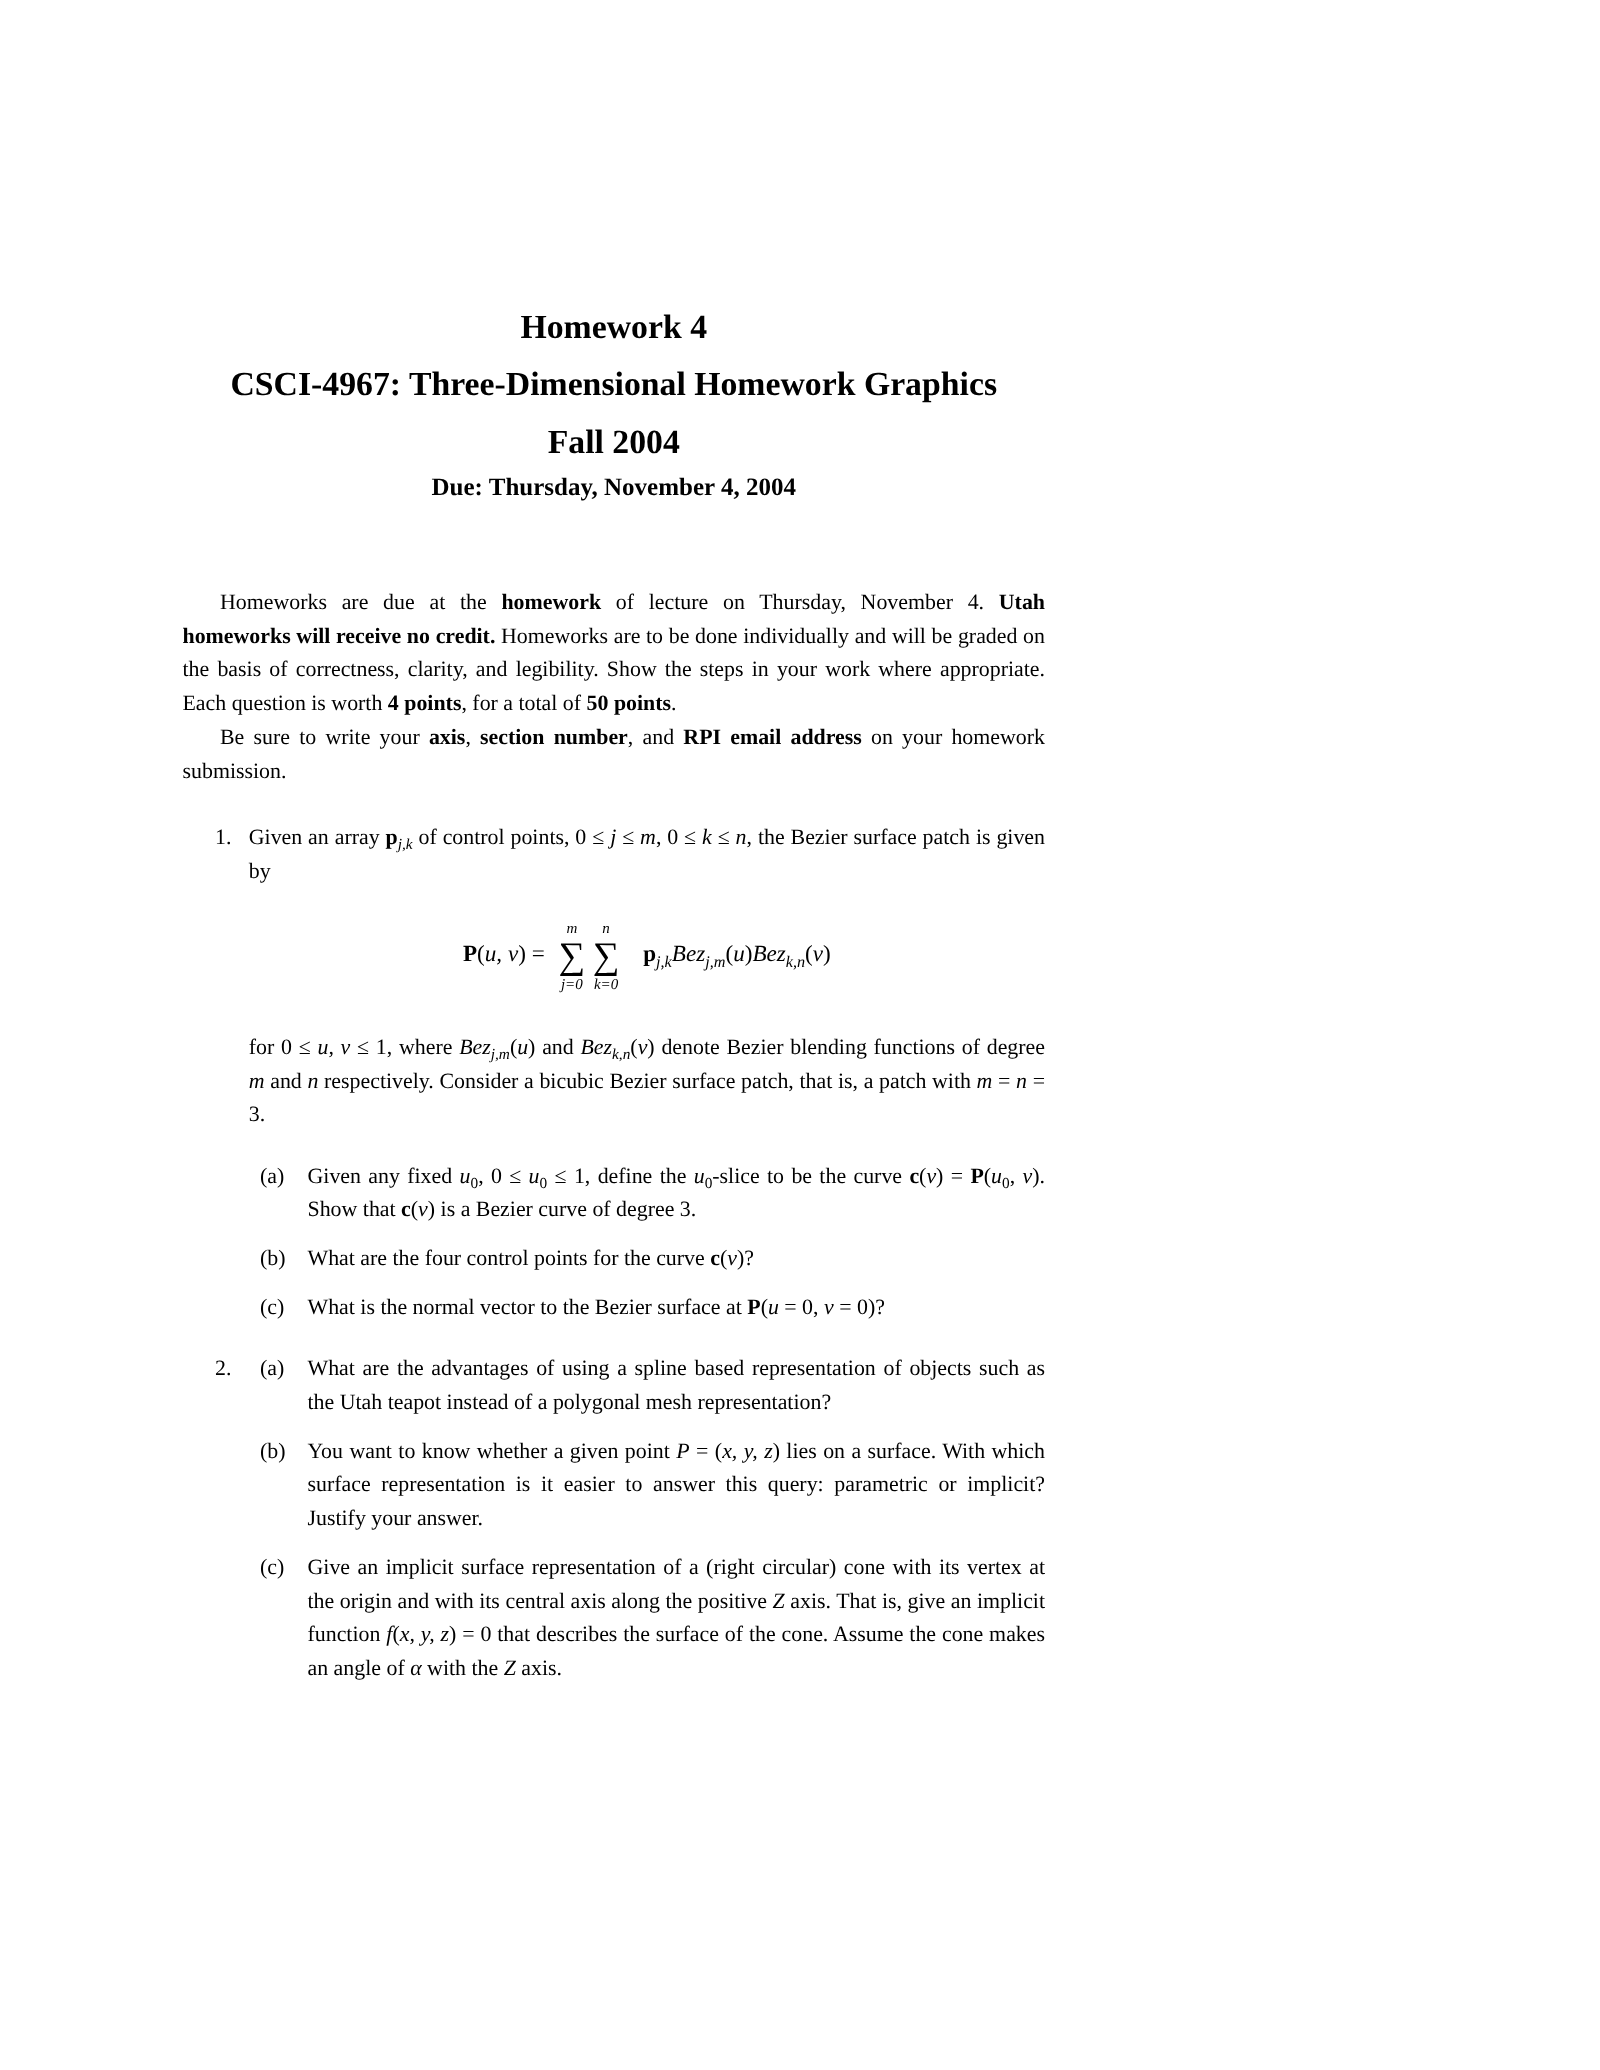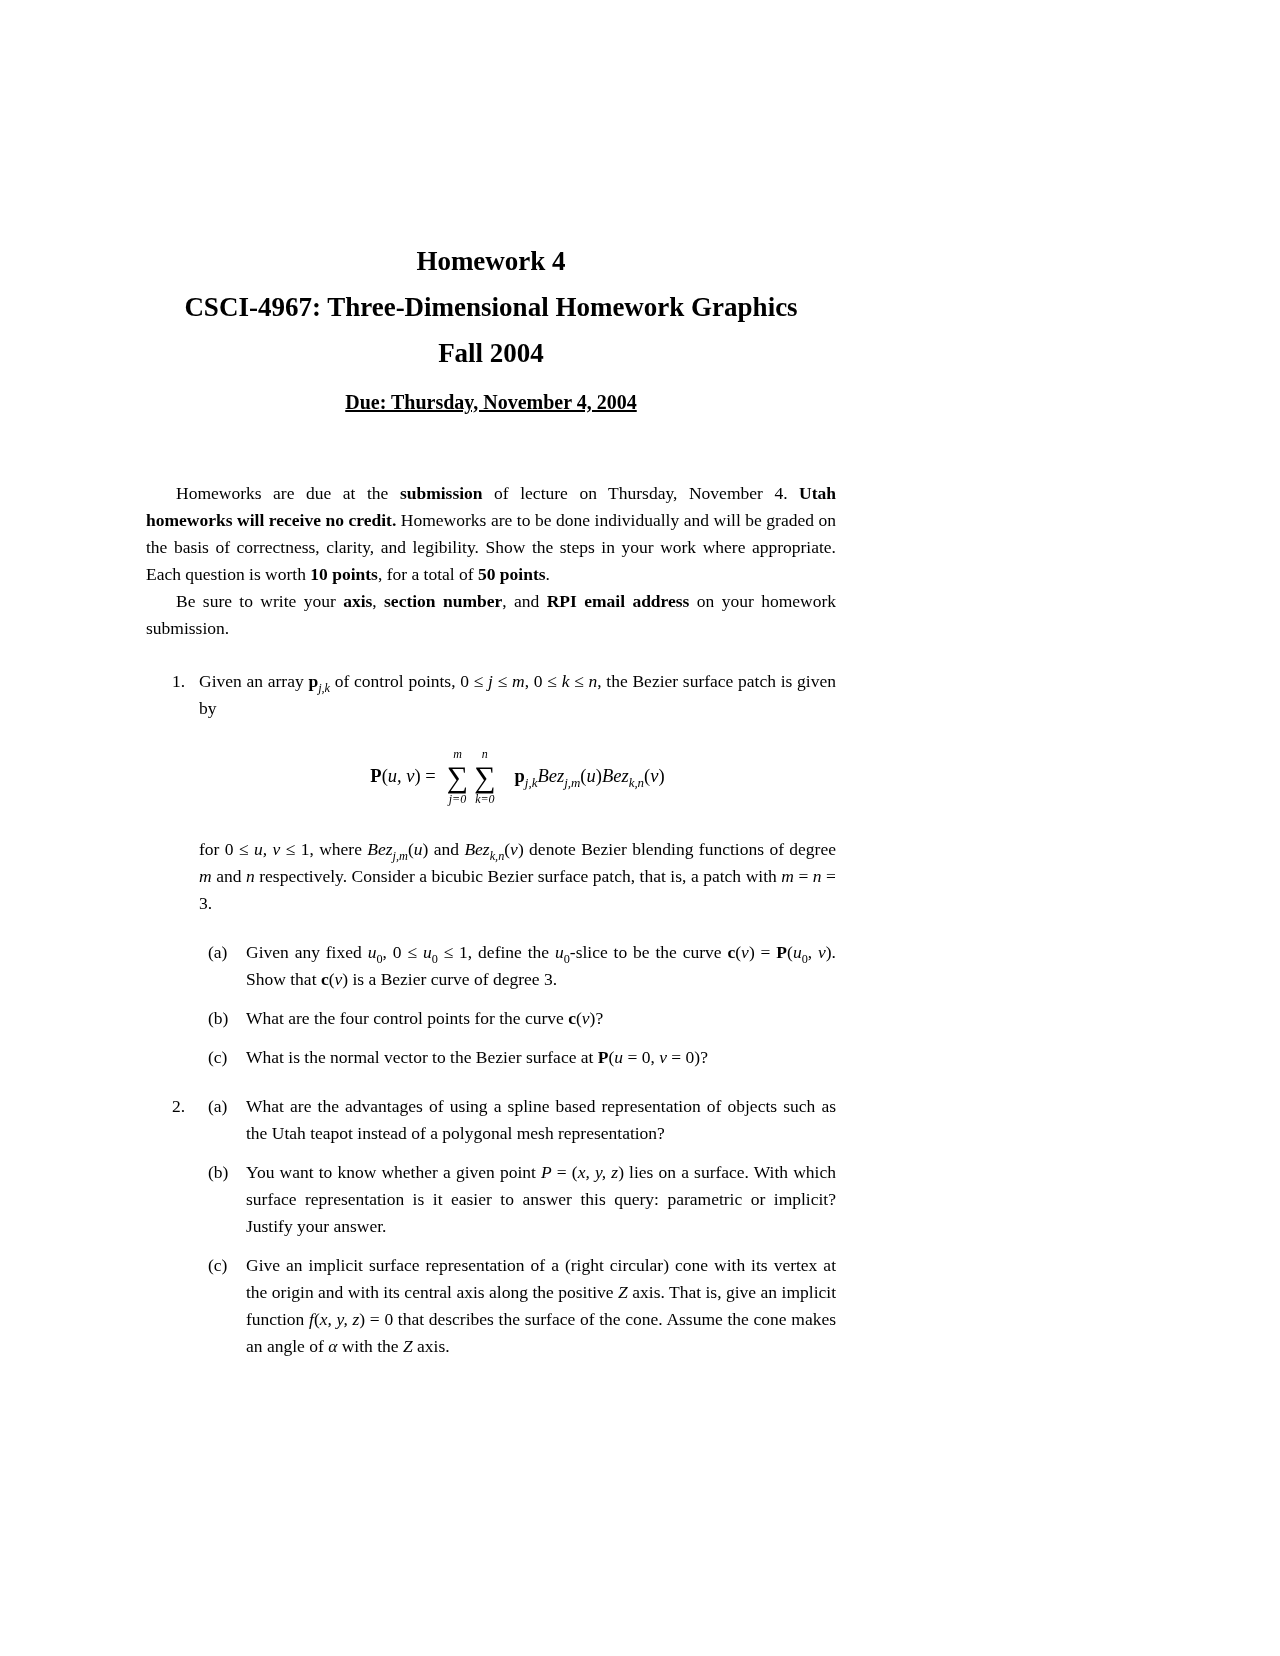--- a/index.html
+++ b/index.html
@@ -21,22 +21,20 @@
     text-align: center;
     font-weight: bold;
   }
   .title-line {
     font-size: 27px;
     line-height: 46px;
   }
   .due-line {
     font-size: 20px;
     line-height: 28px;
-    margin-top: 12px;
-    text-decoration: underline;
   }
   .body-copy {
     font-size: 17.5px;
     line-height: 27px;
     text-align: justify;
   }
   .intro-block {
     margin-top: 64px;
   }
   .para {
@@ -109,21 +107,21 @@
 <div class="page">
 
   <div class="doc-header">
     <div class="title-line">Homework 4</div>
     <div class="title-line">CSCI-4967: Three-Dimensional Homework Graphics</div>
     <div class="title-line">Fall 2004</div>
     <div class="due-line">Due: Thursday, November 4, 2004</div>
   </div>
 
   <div class="body-copy intro-block">
-    <p class="para first-indent">Homeworks are due at the <b>submission</b> of lecture on Thursday, November 4. <b>Utah homeworks will receive no credit.</b> Homeworks are to be done individually and will be graded on the basis of correctness, clarity, and legibility. Show the steps in your work where appropriate. Each question is worth <b>10 points</b>, for a total of <b>50 points</b>.</p>
+    <p class="para first-indent">Homeworks are due at the <b>homework</b> of lecture on Thursday, November 4. <b>Utah homeworks will receive no credit.</b> Homeworks are to be done individually and will be graded on the basis of correctness, clarity, and legibility. Show the steps in your work where appropriate. Each question is worth <b>4 points</b>, for a total of <b>50 points</b>.</p>
     <p class="para first-indent">Be sure to write your <b>axis</b>, <b>section number</b>, and <b>RPI email address</b> on your homework submission.</p>
   </div>
 
   <div class="body-copy">
 
     <div class="q-item">
       <div class="q-num">1.</div>
       <div class="q-body">
         <p class="para">Given an array <b>p</b><sub><i>j,k</i></sub> of control points, 0 ≤ <i>j</i> ≤ <i>m</i>, 0 ≤ <i>k</i> ≤ <i>n</i>, the Bezier surface patch is given by</p>
 

